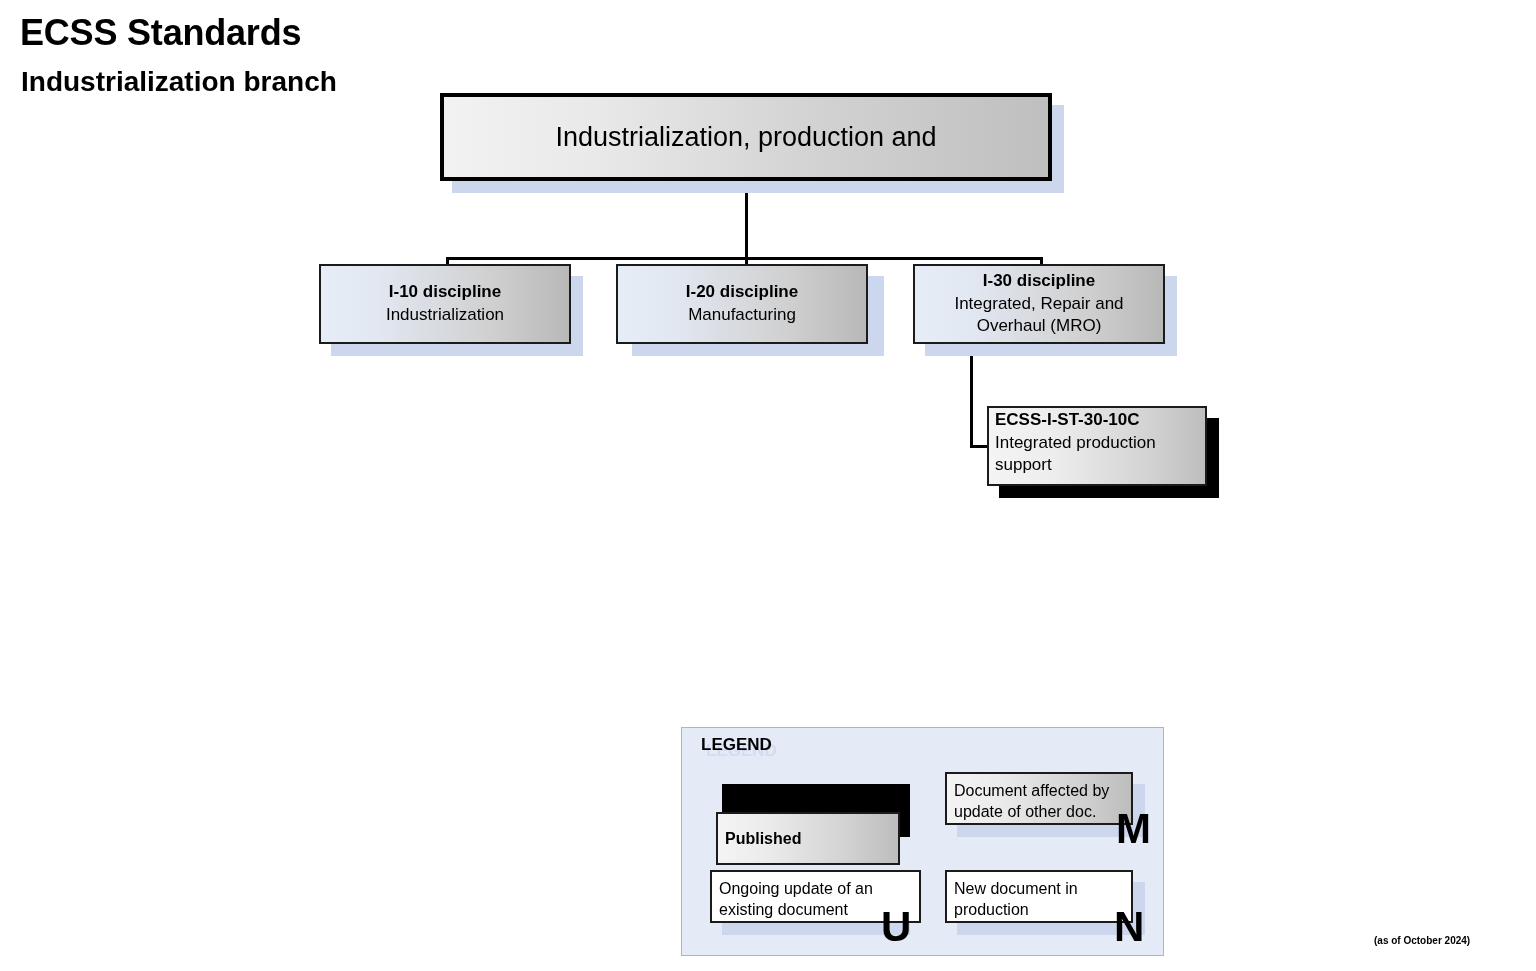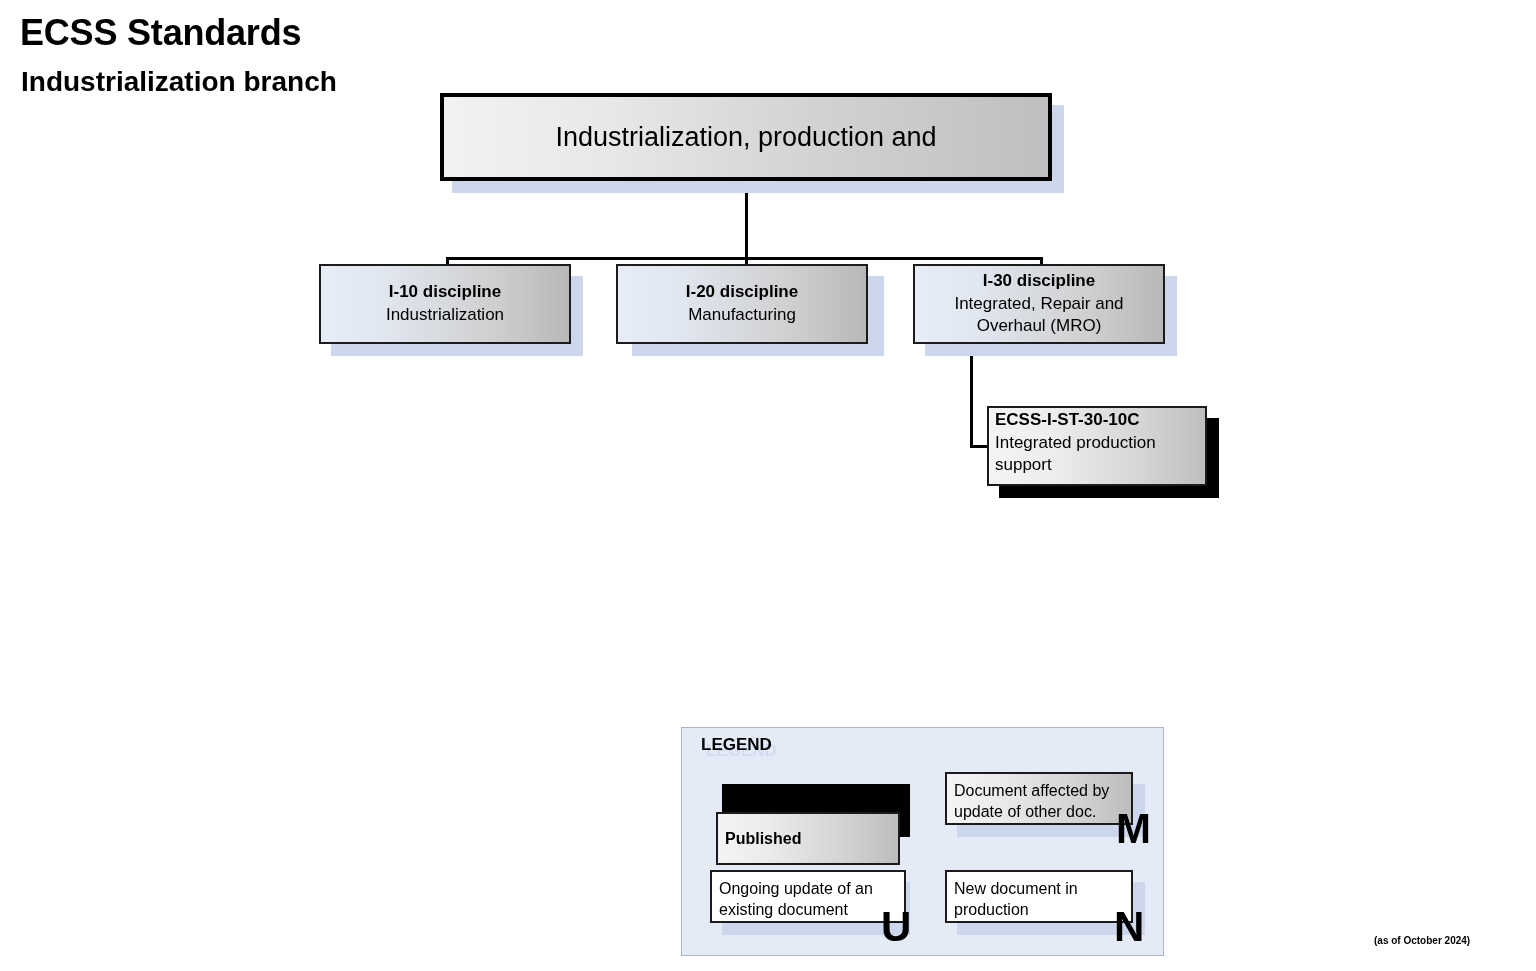--- a/index.html
+++ b/index.html
@@ -203,21 +203,21 @@
 </div>
 
 <div class="abs shadow-blue" style="left:957px; top:784px; width:188px; height:53px;"></div>
 <div class="abs lg-box grad-strong" style="left:945px; top:772px; width:188px; height:53px;">
   <div>Document affected by</div>
   <div>update of other doc.</div>
 </div>
 <div class="abs marker" style="left:1116px; top:808px;">M</div>
 
 <div class="abs shadow-blue" style="left:722px; top:882px; width:188px; height:53px;"></div>
-<div class="abs lg-box plain-white" style="left:710px; top:870px; width:196px; height:53px;">
+<div class="abs lg-box plain-white" style="left:710px; top:870px; width:211px; height:53px;">
   <div>Ongoing update of an</div>
   <div>existing document</div>
 </div>
 <div class="abs marker" style="left:881px; top:906px;">U</div>
 
 <div class="abs shadow-blue" style="left:957px; top:882px; width:188px; height:53px;"></div>
 <div class="abs lg-box plain-white" style="left:945px; top:870px; width:188px; height:53px;">
   <div>New document in</div>
   <div>production</div>
 </div>

